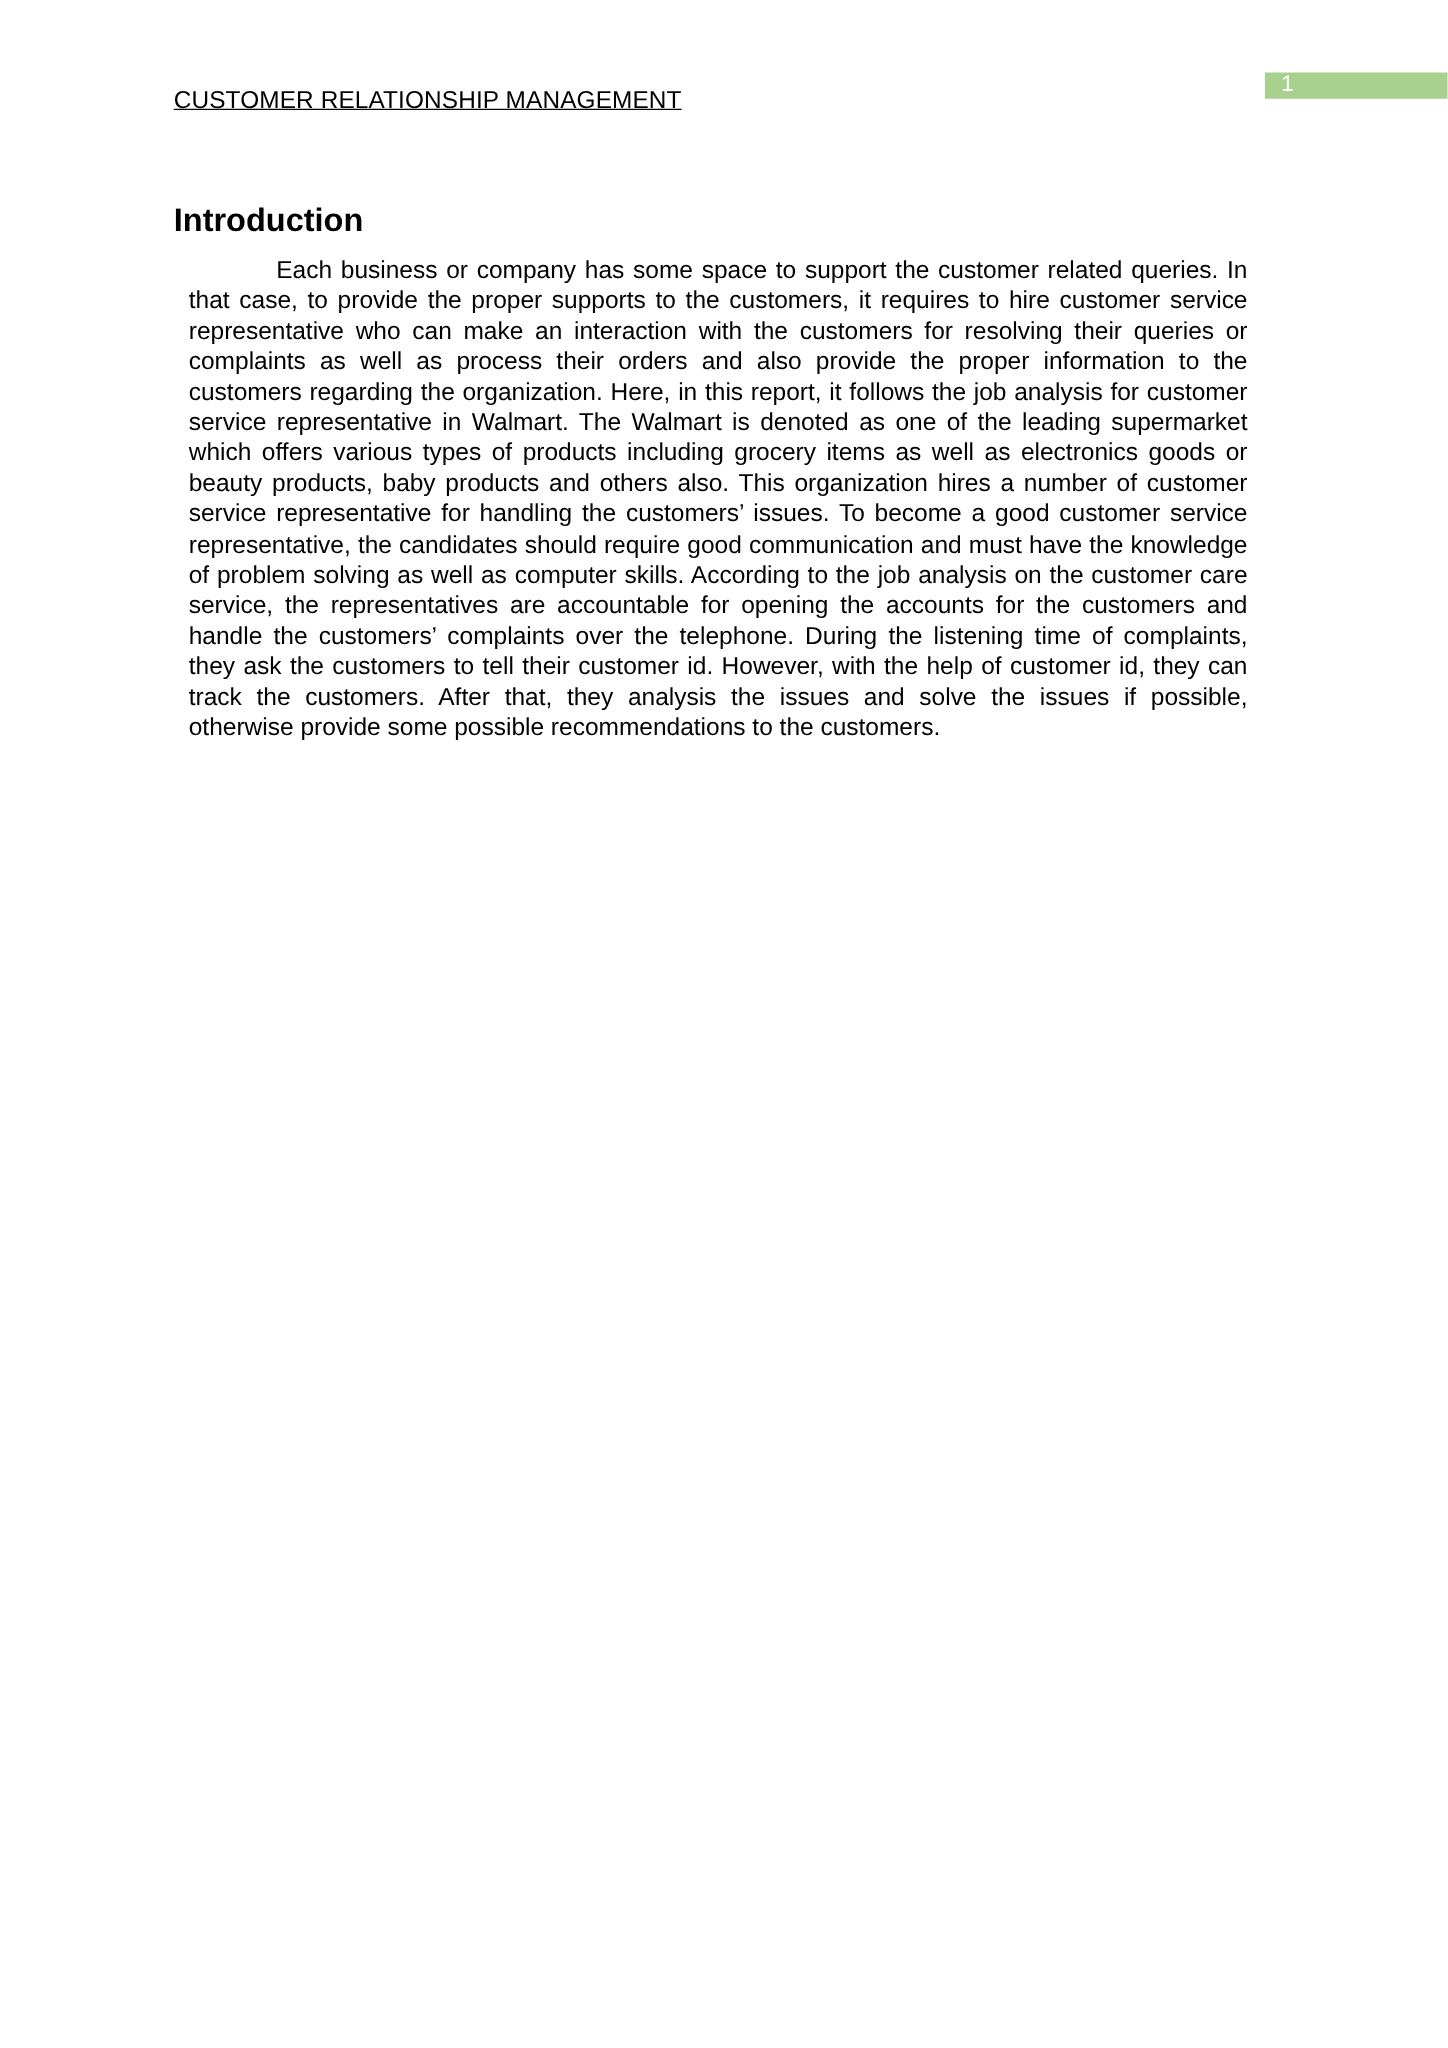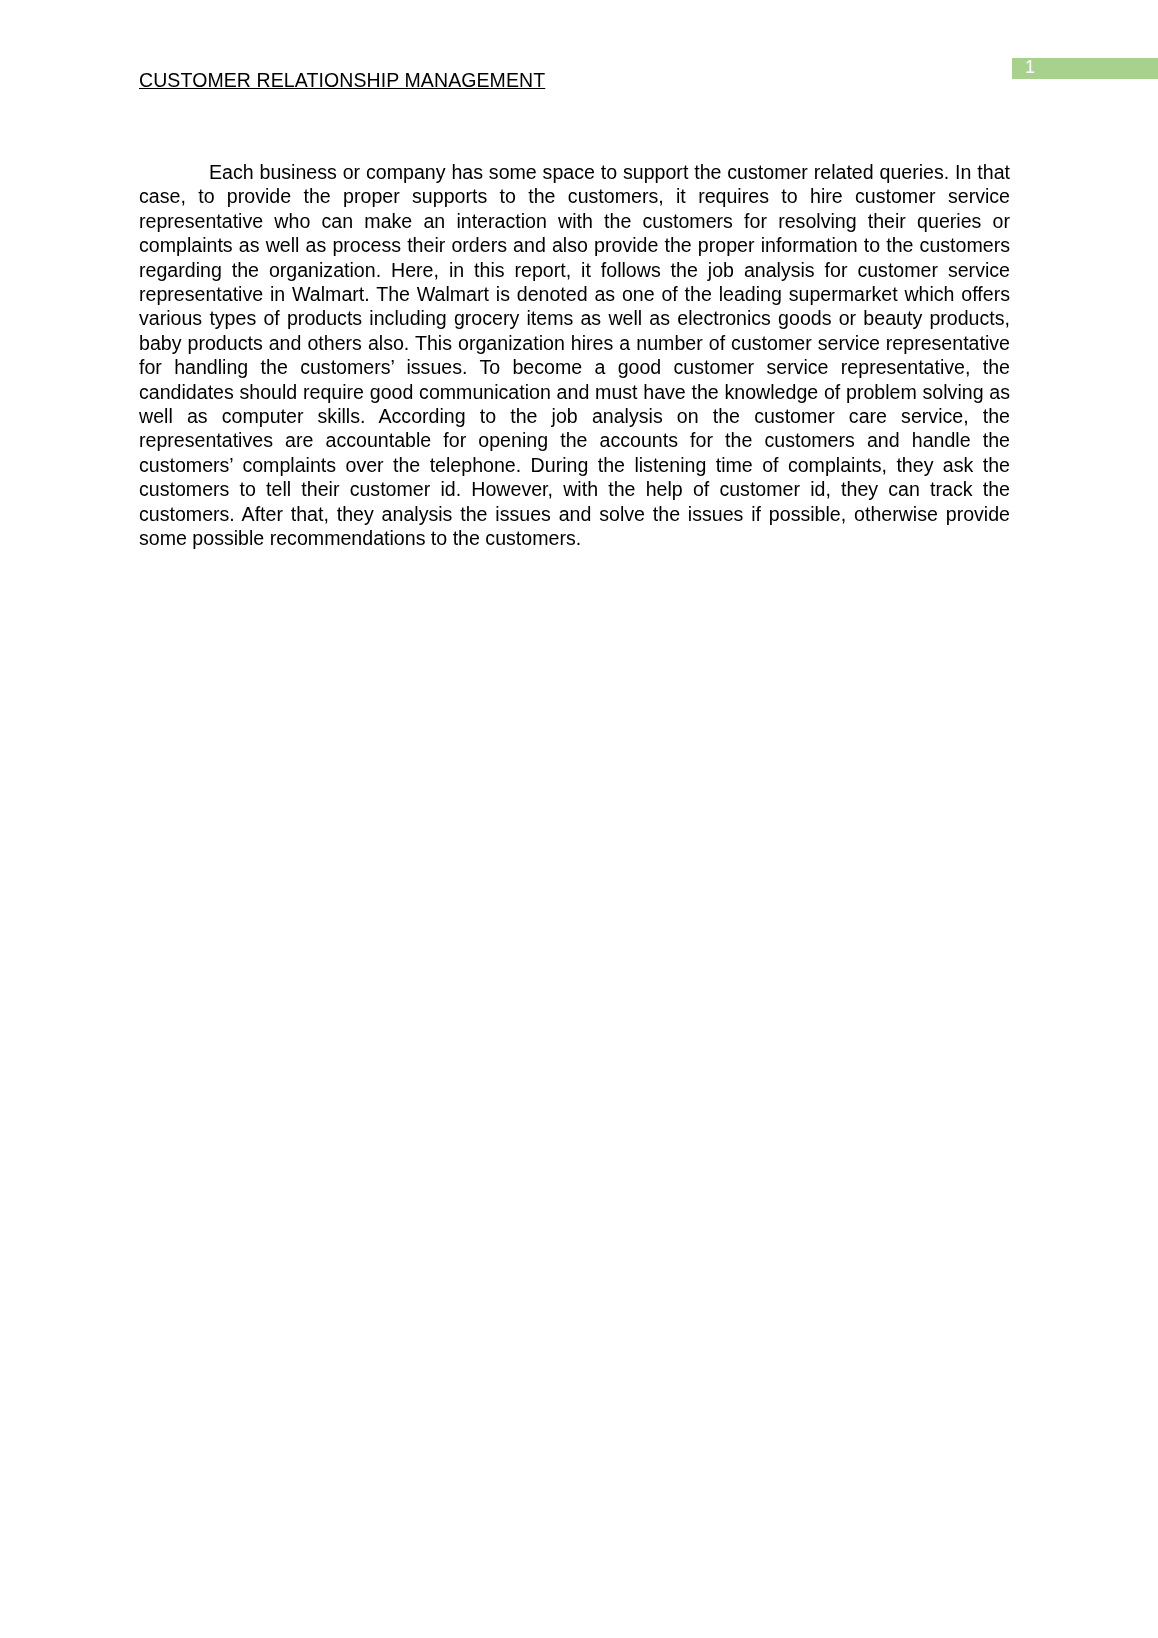--- a/index.html
+++ b/index.html
@@ -47,33 +47,34 @@
       top: 160px;
       width: 871px;
     }
     .section-heading {
       font-size: 26px;
       font-weight: bold;
       line-height: 32px;
       margin: 0;
     }
     .body-paragraph {
-      margin: 0;
+      margin: 12px;
       font-size: 19.6px;
       line-height: 24.4px;
       text-align: justify;
       text-indent: 70px;
     }
   </style>
 </head>
 <body>
 
 <div class="page-header">CUSTOMER RELATIONSHIP MANAGEMENT</div>
 
 <div class="page-number-badge">
   <span class="page-number">1</span>
 </div>
 
 <div class="content">
   <section>
+    <h1 class="section-heading">Introduction</h1>
     <p class="body-paragraph">Each business or company has some space to support the customer related queries. In that case, to provide the proper supports to the customers, it requires to hire customer service representative who can make an interaction with the customers for resolving their queries or complaints as well as process their orders and also provide the proper information to the customers regarding the organization. Here, in this report, it follows the job analysis for customer service representative in Walmart. The Walmart is denoted as one of the leading supermarket which offers various types of products including grocery items as well as electronics goods or beauty products, baby products and others also. This organization hires a number of customer service representative for handling the customers’ issues. To become a good customer service representative, the candidates should require good communication and must have the knowledge of problem solving as well as computer skills. According to the job analysis on the customer care service, the representatives are accountable for opening the accounts for the customers and handle the customers’ complaints over the telephone. During the listening time of complaints, they ask the customers to tell their customer id. However, with the help of customer id, they can track the customers. After that, they analysis the issues and solve the issues if possible, otherwise provide some possible recommendations to the customers.</p>
   </section>
 </div>
 
 </body></html>

